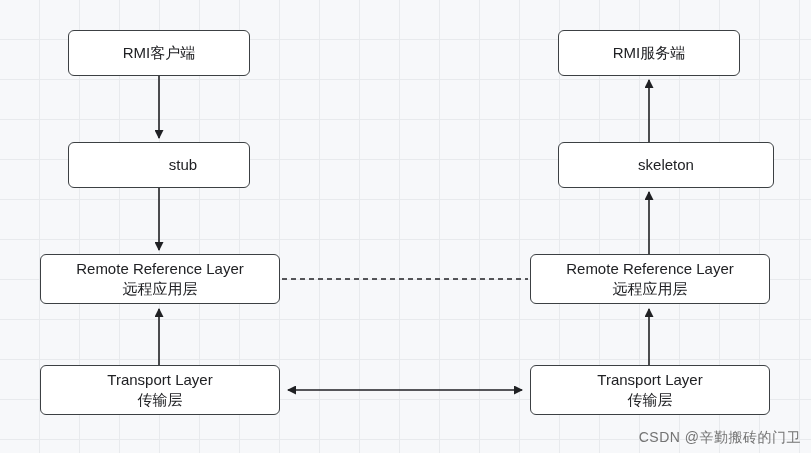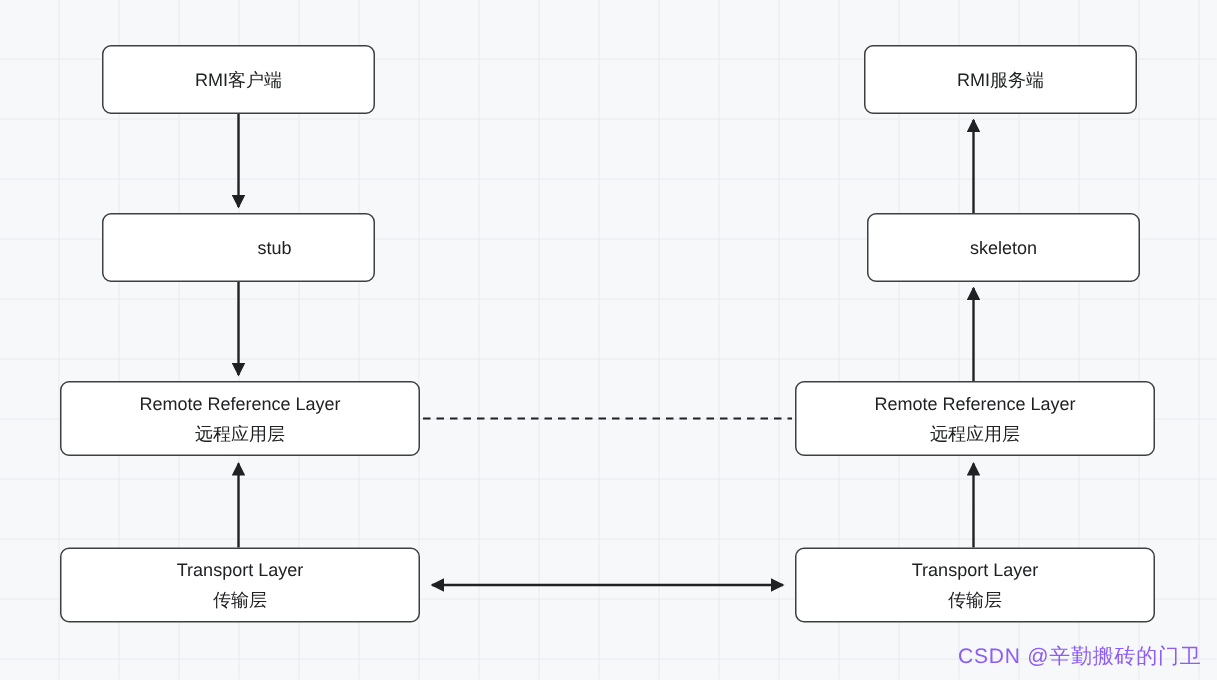--- a/index.html
+++ b/index.html
@@ -24,37 +24,37 @@
     position: absolute;
     box-sizing: border-box;
     background: #ffffff;
     border: 1px solid #3c4043;
     border-radius: 6px;
     display: flex;
     flex-direction: column;
     align-items: center;
     justify-content: center;
     color: #202124;
-    font-size: 12px;
+    font-size: 15px;
     line-height: 20px;
     text-align: center;
   }
   .node .l2 { display: block; }
   svg.edges {
     position: absolute;
     left: 0; top: 0;
     width: 811px; height: 453px;
     pointer-events: none;
   }
   .watermark {
     position: absolute;
     right: 10px;
     bottom: 6px;
     font-size: 14px;
-    color: #8b5cf6;
+    color: #737373;
     letter-spacing: 0.5px;
     white-space: nowrap;
     margin-left: 42px;
   }
 </style>
 </head>
 <body>
 
 <div id="canvas"></div>
 
@@ -98,29 +98,29 @@
 
   <g>
     <line x1="288" y1="390" x2="522" y2="390" stroke="#202124" stroke-width="1.6" marker-end="url(#arrow-end)" marker-start="url(#arrow-start)"></line>
   </g>
 </svg>
 
 <div class="node" style="left:68px; top:30px; width:182px; height:46px;">
   <span class="l1">RMI客户端</span>
 </div>
 
-<div class="node" style="left:576px; top:30px; width:182px; height:46px;">
+<div class="node" style="left:558px; top:30px; width:182px; height:46px;">
   <span class="l1">RMI服务端</span>
 </div>
 
 <div class="node" style="left:68px; top:142px; width:182px; height:46px;padding-left:48px;">
   <span class="l1">stub</span>
 </div>
 
-<div class="node" style="left:578px; top:142px; width:182px; height:46px;text-align:right;">
+<div class="node" style="left:558px; top:142px; width:216px; height:46px;text-align:right;">
   <span class="l1">skeleton</span>
 </div>
 
 <div class="node" style="left:40px; top:254px; width:240px; height:50px;">
   <span class="l1">Remote Reference Layer</span>
   <span class="l2">远程应用层</span>
 </div>
 
 <div class="node" style="left:530px; top:254px; width:240px; height:50px;">
   <span class="l1">Remote Reference Layer</span>

